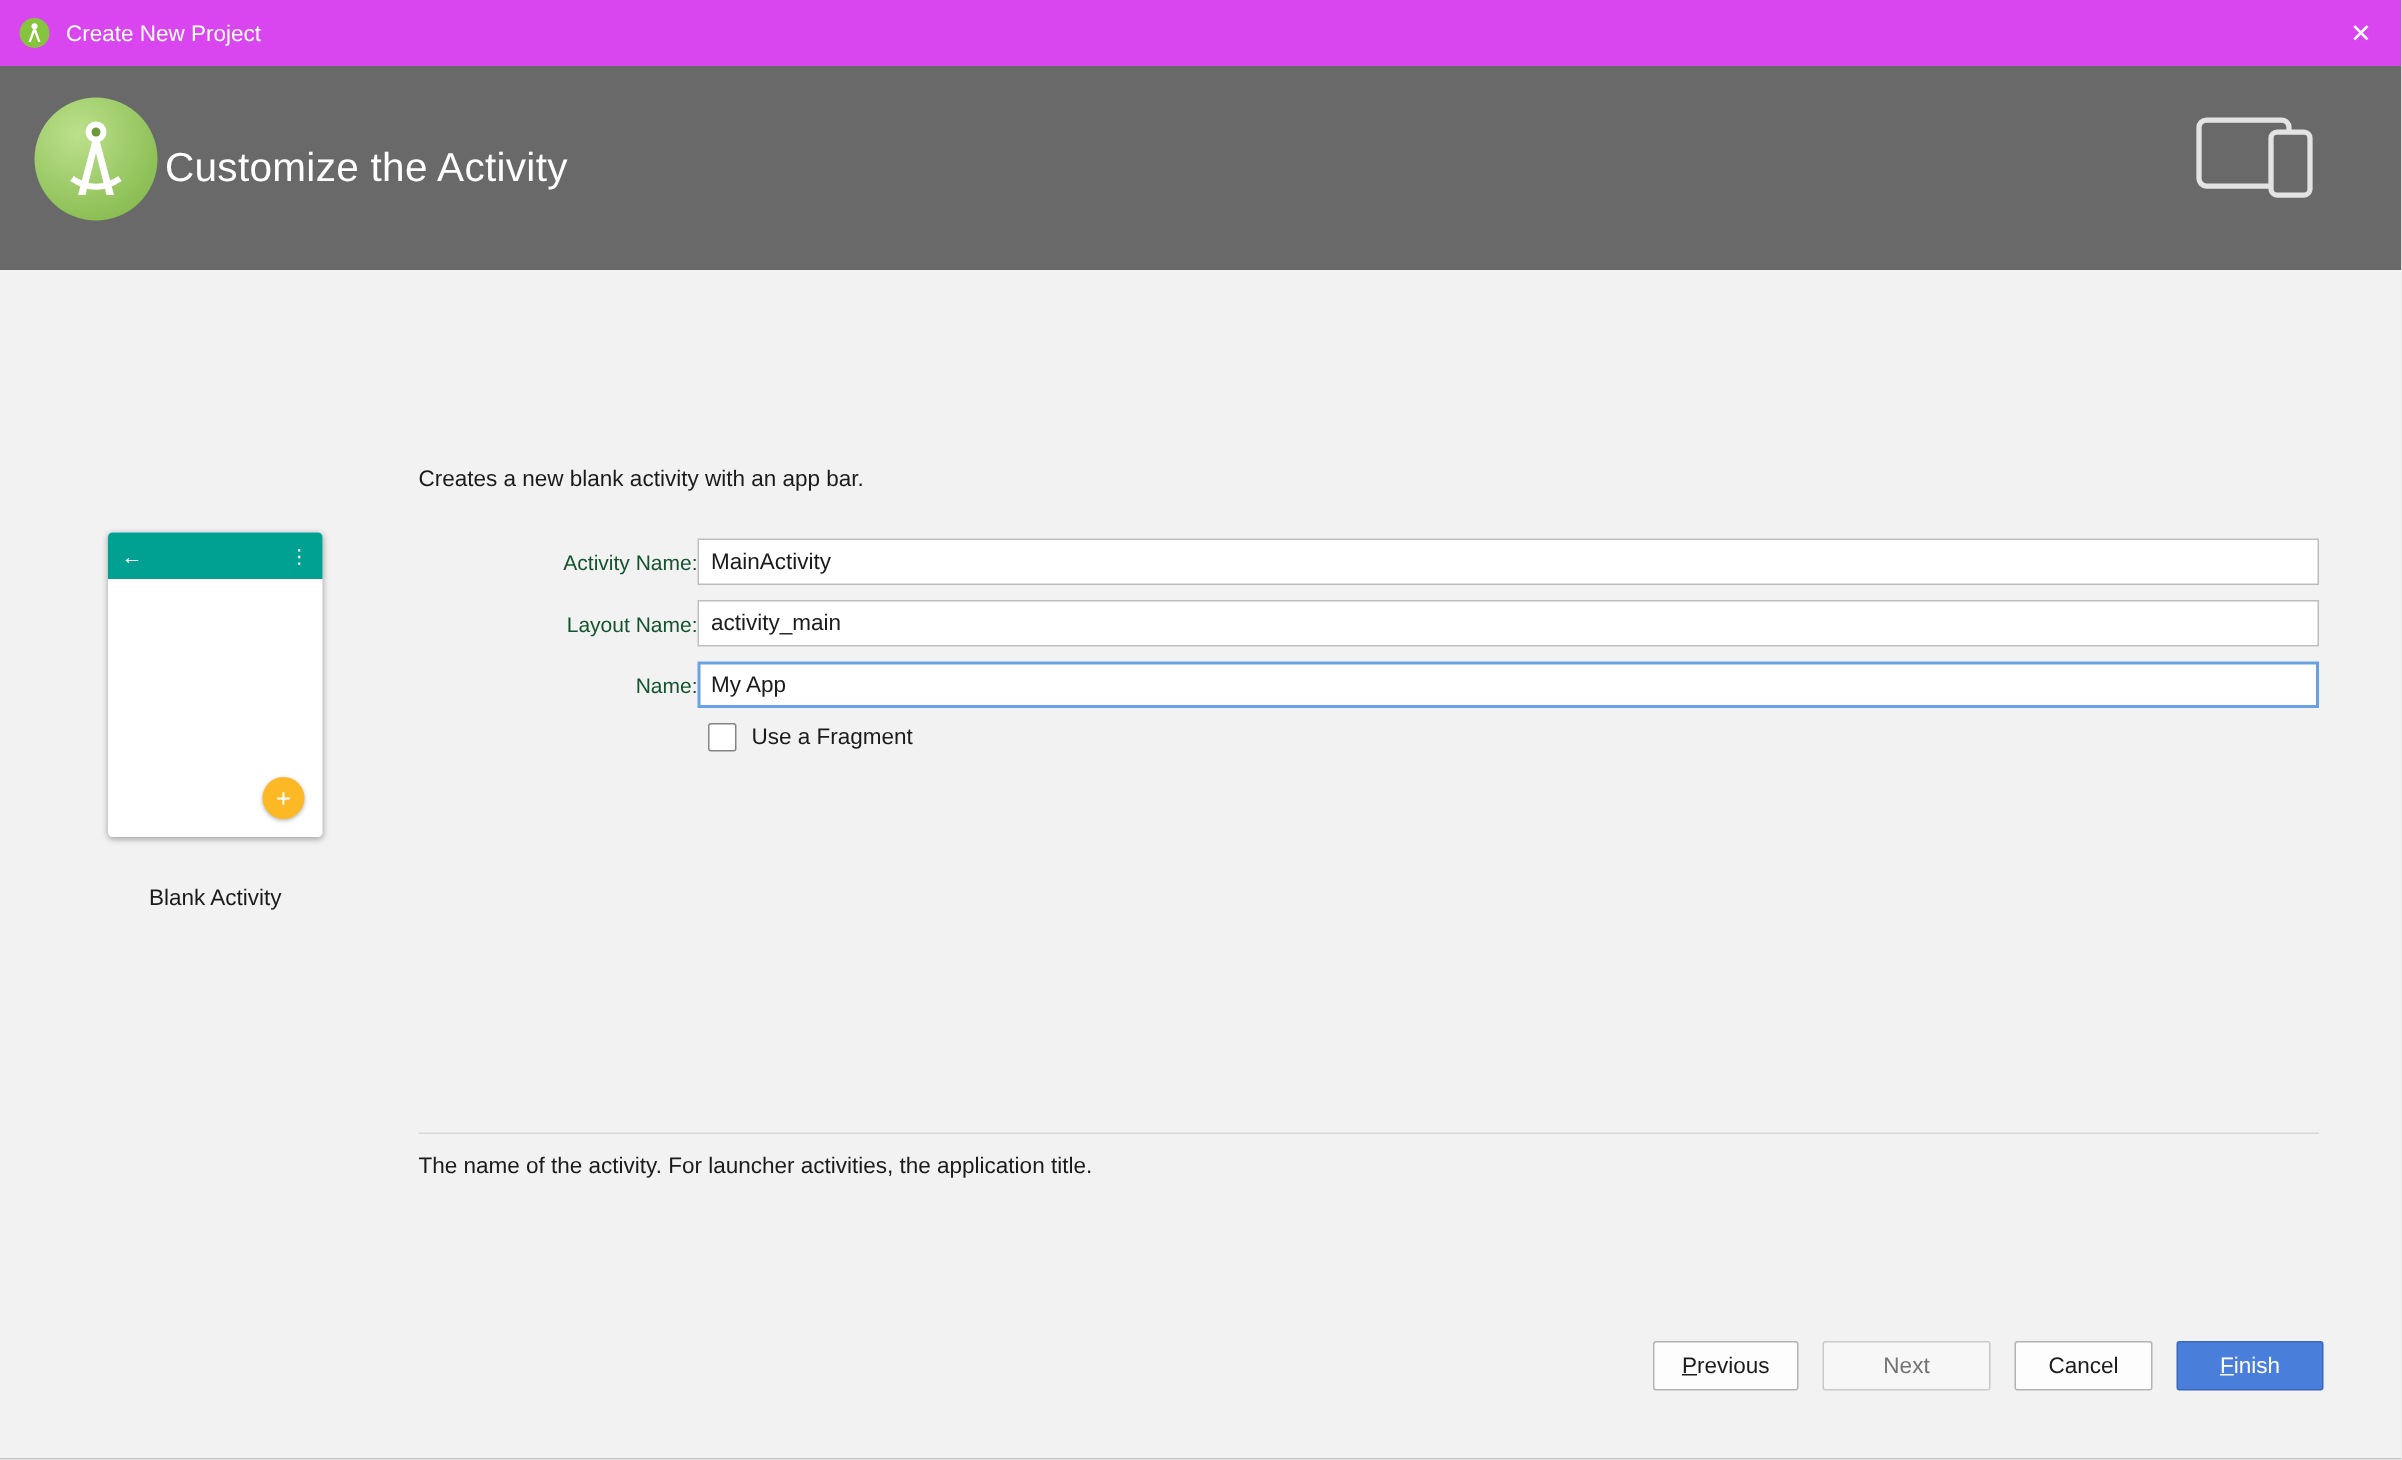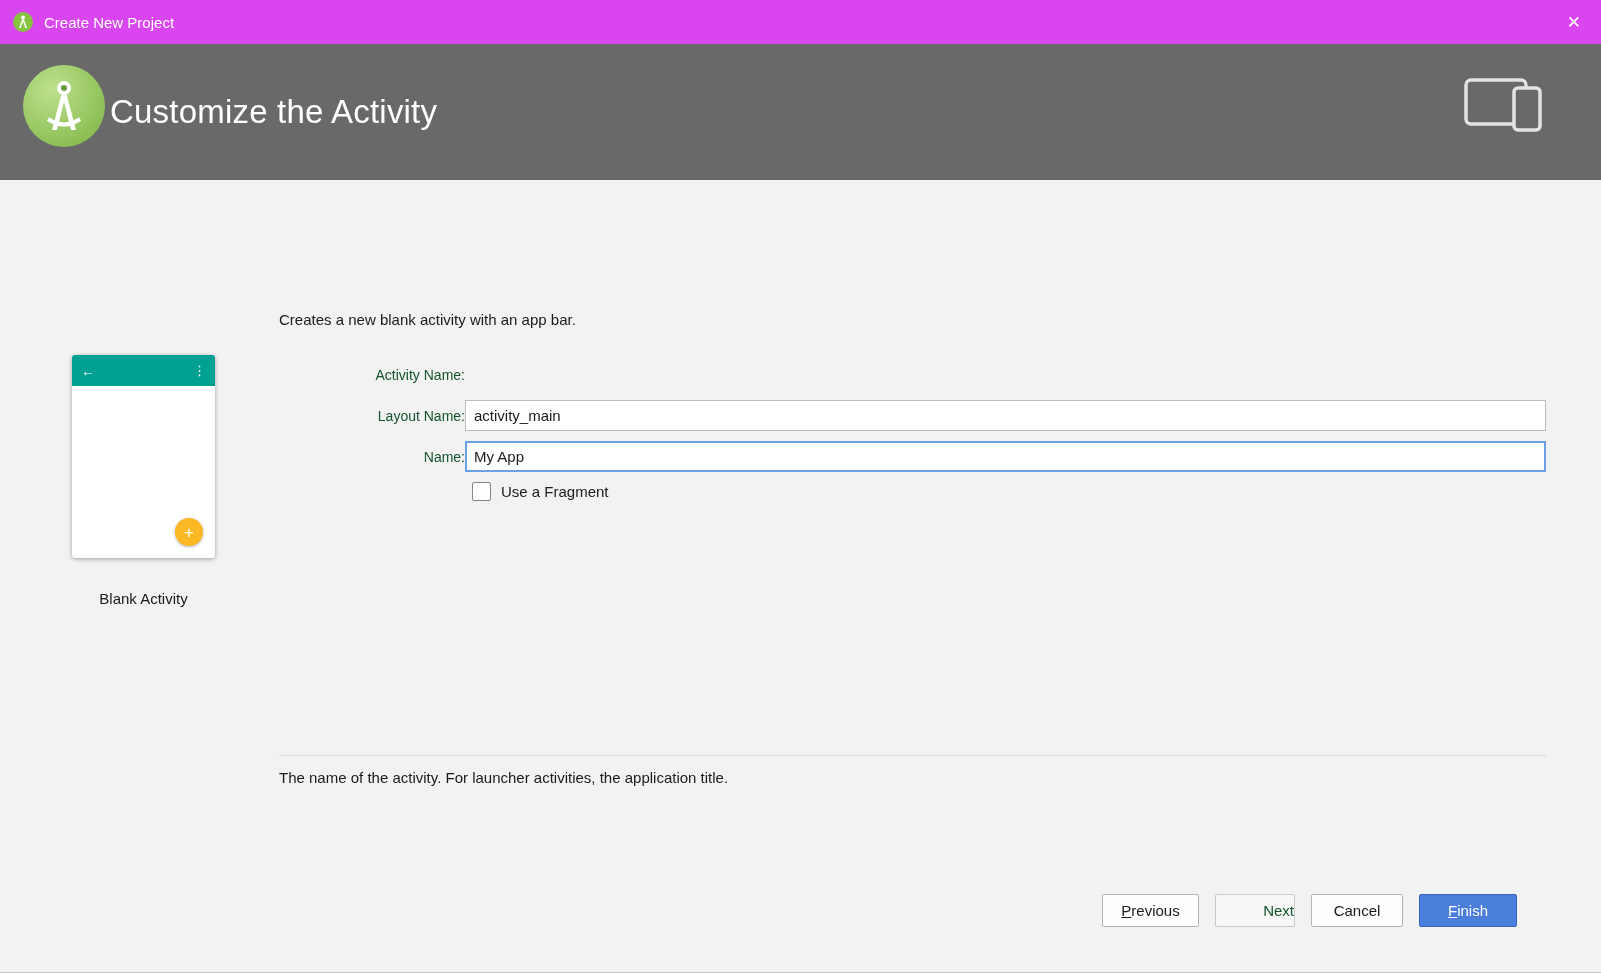--- a/index.html
+++ b/index.html
@@ -18,21 +18,21 @@
   .close-btn{
     margin-left:auto;color:#ffffff;font-size:17px;width:46px;height:44px;
     display:flex;align-items:center;justify-content:flex-end;cursor:pointer;
     padding-right:8px;box-sizing:border-box;
   }
   
   .header{position:absolute;top:44px;left:0;right:0;height:136px;background:#696969;}
   .logo{position:absolute;left:22px;top:20px;width:84px;height:84px;}
   .header-title{
     position:absolute;left:110px;top:50%;transform:translateY(-50%);
-    color:#ffffff;font-size:33px;font-weight:400;letter-spacing:.2px;margin:0;
+    color:#ffffff;font-size:27px;font-weight:400;letter-spacing:.2px;margin:0;
   }
   .device-icon{position:absolute;right:59px;top:34px;width:78px;height:54px;}
   
   .description{position:absolute;left:279px;top:311px;font-size:15px;color:#1b1b1b;}
   .preview-card{
     position:absolute;left:72px;top:355px;width:143px;height:203px;background:#ffffff;
     border-radius:3px;box-shadow:0 1px 4px rgba(0,0,0,.35);cursor:pointer;
   }
   .preview-appbar{
     height:31px;background:#00a093;border-radius:3px 3px 0 0;
@@ -67,21 +67,21 @@
   .divider{position:absolute;left:279px;top:755px;width:1267px;height:1px;background:#d8d8d8;}
   .help-text{position:absolute;left:279px;top:769px;font-size:15px;color:#1b1b1b;}
   
   .footer{position:absolute;left:1102px;top:894px;display:flex;gap:16px;}
   .btn{
     height:33px;box-sizing:border-box;border:1px solid #b4b4b4;background:#fdfdfd;
     font-size:15px;font-family:inherit;color:#1b1b1b;border-radius:2px;
     display:flex;align-items:center;justify-content:center;cursor:pointer;padding:0;
   }
   .btn-previous{width:97px;}
-  .btn-next{width:80px;color:#14532d;border-color:#c9c9c9;background:#f7f7f7;cursor:default;justify-content:flex-end;}
+  .btn-next{width:112px;color:#737373;border-color:#c9c9c9;background:#f7f7f7;cursor:default;}
   .btn-cancel{width:92px;}
   .btn-finish{width:98px;background:#4a7edb;border-color:#3a67bd;color:#ffffff;}
   .accel{text-decoration:underline;}
 </style>
 </head>
 <body>
 
 <div class="window">
 
   <div class="titlebar">
@@ -128,20 +128,21 @@
       <span class="back-arrow">←</span>
       <span class="overflow">⋮</span>
     </div>
     <div class="fab">+</div>
   </div>
   <div class="preview-label">Blank Activity</div>
 
   <div class="form">
     <div class="form-row">
       <span class="form-label">Activity Name:</span>
+      <input class="form-input" type="text" value="MainActivity" style="">
     </div>
     <div class="form-row">
       <span class="form-label">Layout Name:</span>
       <input class="form-input" type="text" value="activity_main" style="">
     </div>
     <div class="form-row">
       <span class="form-label">Name:</span>
       <input class="form-input focused" type="text" value="My App" style="">
     </div>
     <div class="checkbox-row">

